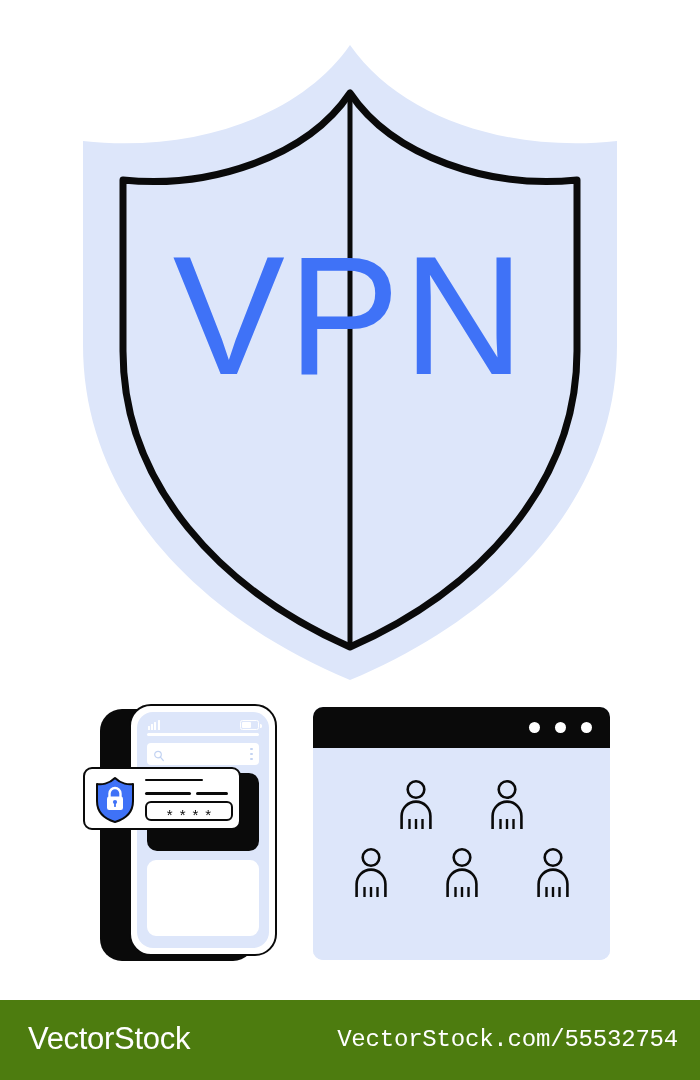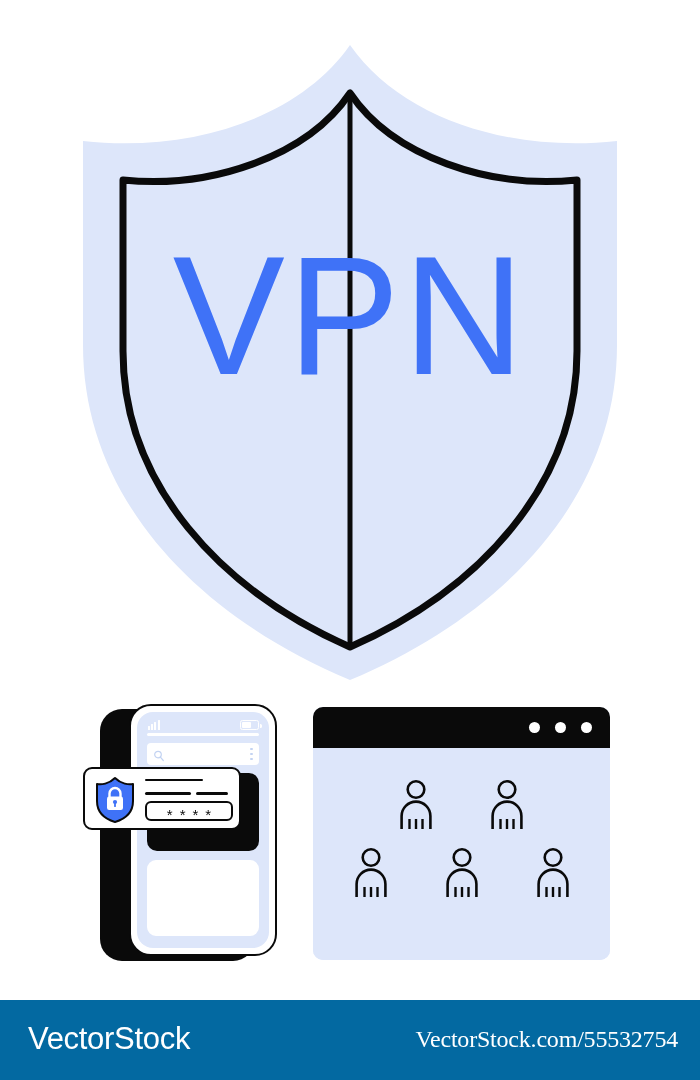--- a/index.html
+++ b/index.html
@@ -291,37 +291,37 @@
   }
   .person svg { display: block; width: 100%; height: 100%; }
 
   
   .footer {
     position: absolute;
     left: 0;
     top: 1000px;
     width: 700px;
     height: 80px;
-    background: #0369a1;
+    background: #4d7c0f;
   }
   .footer-logo {
     position: absolute;
     left: 28px;
     top: 21px;
     font-family: "Liberation Sans", sans-serif;
     font-size: 31px;
     font-weight: 400;
     color: #ffffff;
     letter-spacing: -0.3px;
   }
   .footer-url {
     position: absolute;
     right: 22px;
     top: 26px;
-    font-family: Liberation Serif, serif;
+    font-family: Liberation Mono, monospace;
     font-size: 24px;
     font-weight: 400;
     color: #ffffff;
     letter-spacing: -0.2px;
     margin-left: 19px;
   }
 </style>
 </head>
 <body>
 

